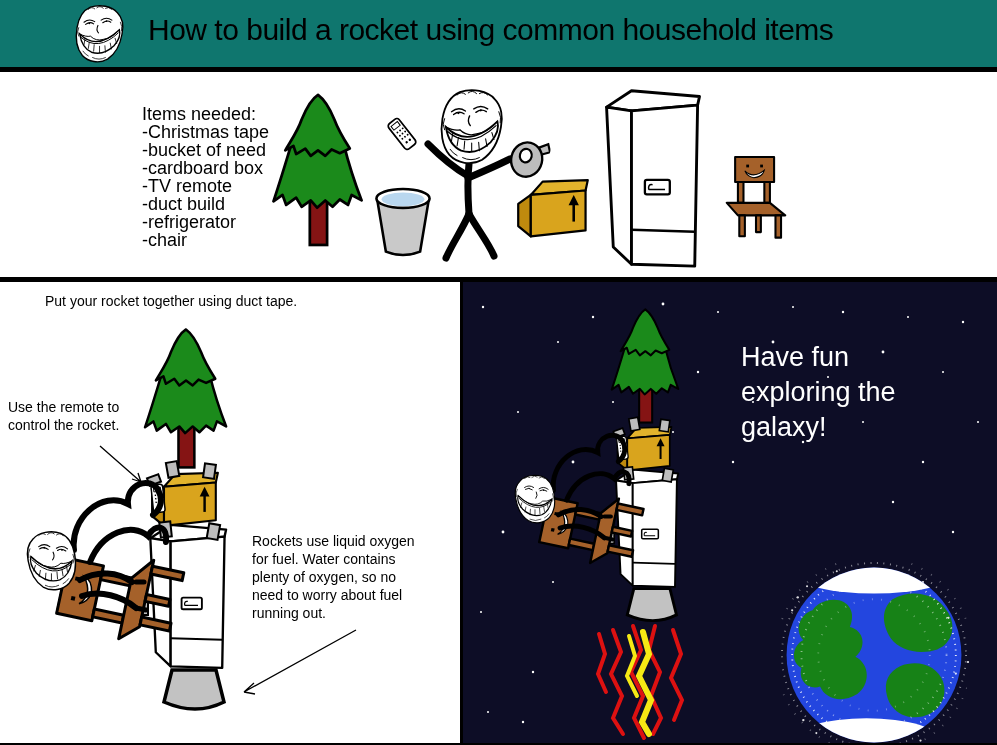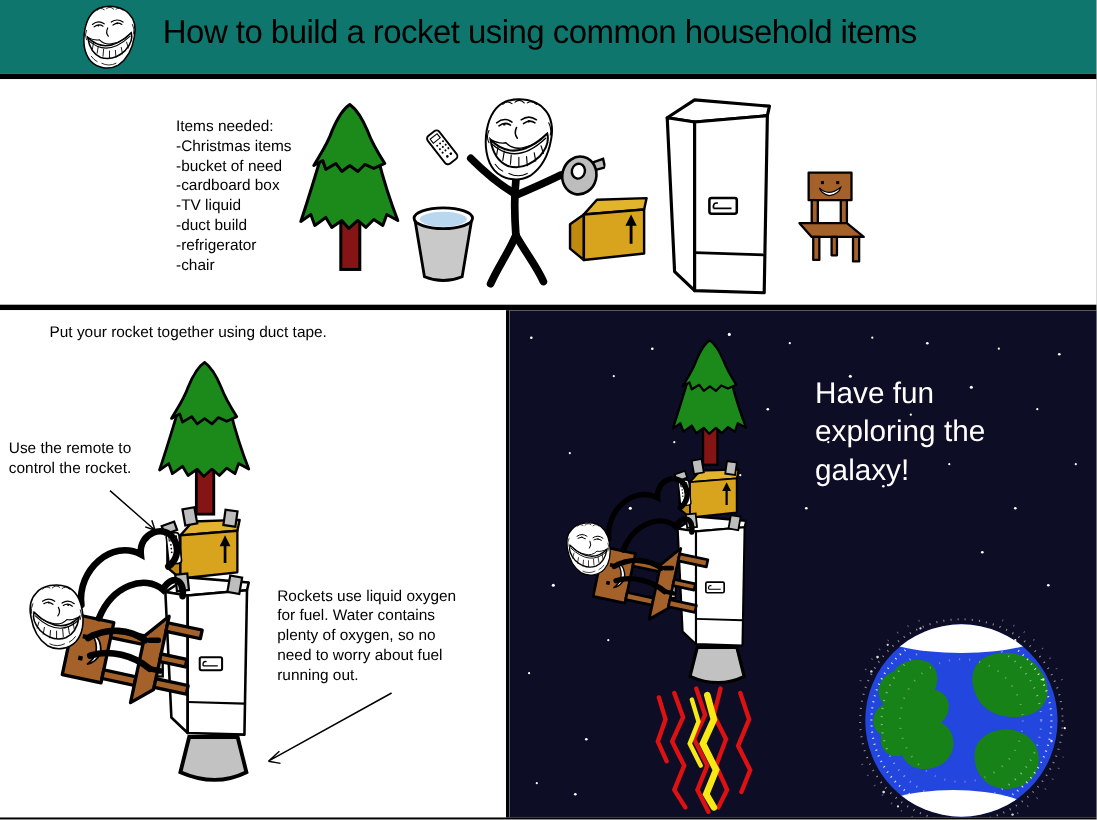--- a/index.html
+++ b/index.html
@@ -8,21 +8,21 @@
     font-family:"Liberation Sans","DejaVu Sans",sans-serif;color:#000;
     border-bottom:2px solid #000;box-sizing:border-box;
   }
   .abs{position:absolute;}
   
   #header{position:absolute;left:0;top:0;width:997px;height:67px;background:#0f766e;}
   #title{position:absolute;left:148px;top:13px;font-size:30px;white-space:nowrap;letter-spacing:-0.5px;}
   .divider{position:absolute;left:0;width:997px;height:5px;background:#000;}
   
   #panel-items{position:absolute;left:0;top:72px;width:997px;height:205px;background:#fff;}
-  #items-list{position:absolute;left:160px;top:33px;font-size:14px;line-height:18px;}
+  #items-list{position:absolute;left:142px;top:33px;font-size:18px;line-height:18px;}
   
   #panel-assembly{position:absolute;left:0;top:282px;width:460px;height:463px;background:#fff;}
   .caption{font-size:14px;line-height:18px;}
   #cap-assembly{position:absolute;left:45px;top:10px;white-space:nowrap;}
   #cap-remote{position:absolute;left:8px;top:116px;width:136px;}
   #cap-fuel{position:absolute;left:252px;top:250px;width:164px;}
   
   #panel-space{position:absolute;left:460px;top:282px;width:537px;height:463px;
     border-left:3px solid #000;box-sizing:border-box;}
   #cap-space{position:absolute;left:278px;top:58px;width:200px;font-size:27px;line-height:35px;color:#fff;}
@@ -205,24 +205,24 @@
     <svg class="abs" style="left:62px;top:4px" width="74" height="60" viewBox="0 0 100 112">
       <use href="#sym-troll" width="100" height="112"></use>
     </svg>
     <div id="title">How to build a rocket using common household items</div>
   </div>
   <div class="divider" style="top:67px"></div>
 
   <div id="panel-items">
     <div id="items-list">
       <div>Items needed:</div>
-      <div>-Christmas items</div>
+      <div>-Christmas tape</div>
       <div>-bucket of need</div>
       <div>-cardboard box</div>
-      <div>-TV liquid</div>
+      <div>-TV remote</div>
       <div>-duct build</div>
       <div>-refrigerator</div>
       <div>-chair</div>
     </div>
     <svg class="abs" style="left:0;top:0" width="997" height="205">
       <use href="#sym-tree" x="268" y="20" width="100" height="155"></use>
       <use href="#sym-bucket" x="373" y="106" width="60" height="82"></use>
 
       <g>
         <g stroke="#000" stroke-width="7" stroke-linecap="round" fill="none">

